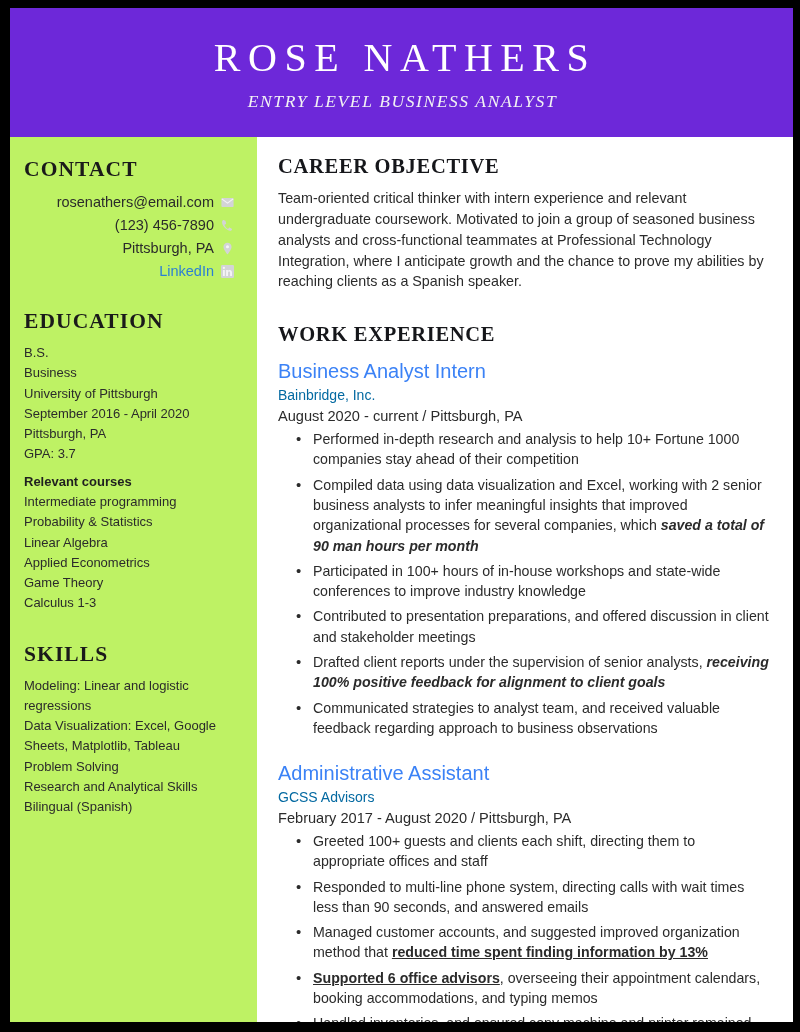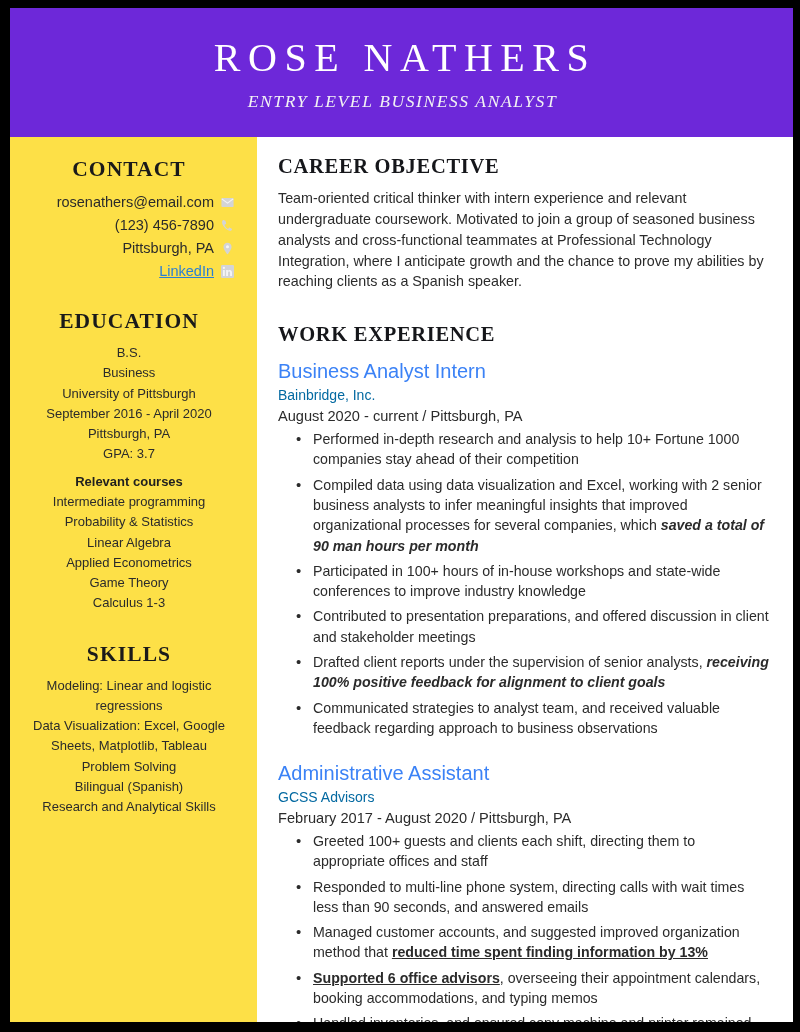--- a/index.html
+++ b/index.html
@@ -60,24 +60,24 @@
 
   
   .body {
     display: flex;
     align-items: stretch;
     height: 885px;
   }
   .sidebar {
     width: 247px;
     min-width: 247px;
-    background: #fde047;
+    background: #bef264;
     padding: 14px 23px 16px 14px;
     box-sizing: border-box;
-    text-align: center;
+    text-align: left;
   }
   .main {
     flex: 1;
     background: #ffffff;
     padding: 14px 24px 0 21px;
     box-sizing: border-box;
   }
 
   
   .side-heading {
@@ -98,21 +98,20 @@
     justify-content: flex-end;
     gap: 7px;
     font-size: 14.5px;
     color: #2b2b2b;
     line-height: 1.52;
     margin-bottom: 1px;
   }
   .contact-text { white-space: nowrap; }
   .contact-link {
     color: #2b7fd4;
-    text-decoration: underline;
   }
   .cicon {
     width: 13px;
     height: 13px;
     flex: 0 0 13px;
     display: inline-flex;
     align-items: center;
     justify-content: center;
     color: #d3d4d6;
   }
@@ -263,22 +262,22 @@
           <li class="side-line">Applied Econometrics</li>
           <li class="side-line">Game Theory</li>
           <li class="side-line">Calculus 1-3</li>
         </ul>
 
       <div class="side-heading skills">SKILLS</div>
       <ul class="side-list" id="skills-list">
           <li class="side-line">Modeling: Linear and logistic regressions</li>
           <li class="side-line">Data Visualization: Excel, Google Sheets, Matplotlib, Tableau</li>
           <li class="side-line">Problem Solving</li>
+          <li class="side-line">Research and Analytical Skills</li>
           <li class="side-line">Bilingual (Spanish)</li>
-          <li class="side-line">Research and Analytical Skills</li>
         </ul>
 
     </div>
 
     <div class="main">
 
       <div class="main-heading">CAREER OBJECTIVE</div>
       <p class="objective">Team-oriented critical thinker with intern experience and relevant undergraduate coursework. Motivated to join a group of seasoned business analysts and cross-functional teammates at Professional Technology Integration, where I anticipate growth and the chance to prove my abilities by reaching clients as a Spanish speaker.</p>
 
       <div class="main-heading work">WORK EXPERIENCE</div>

